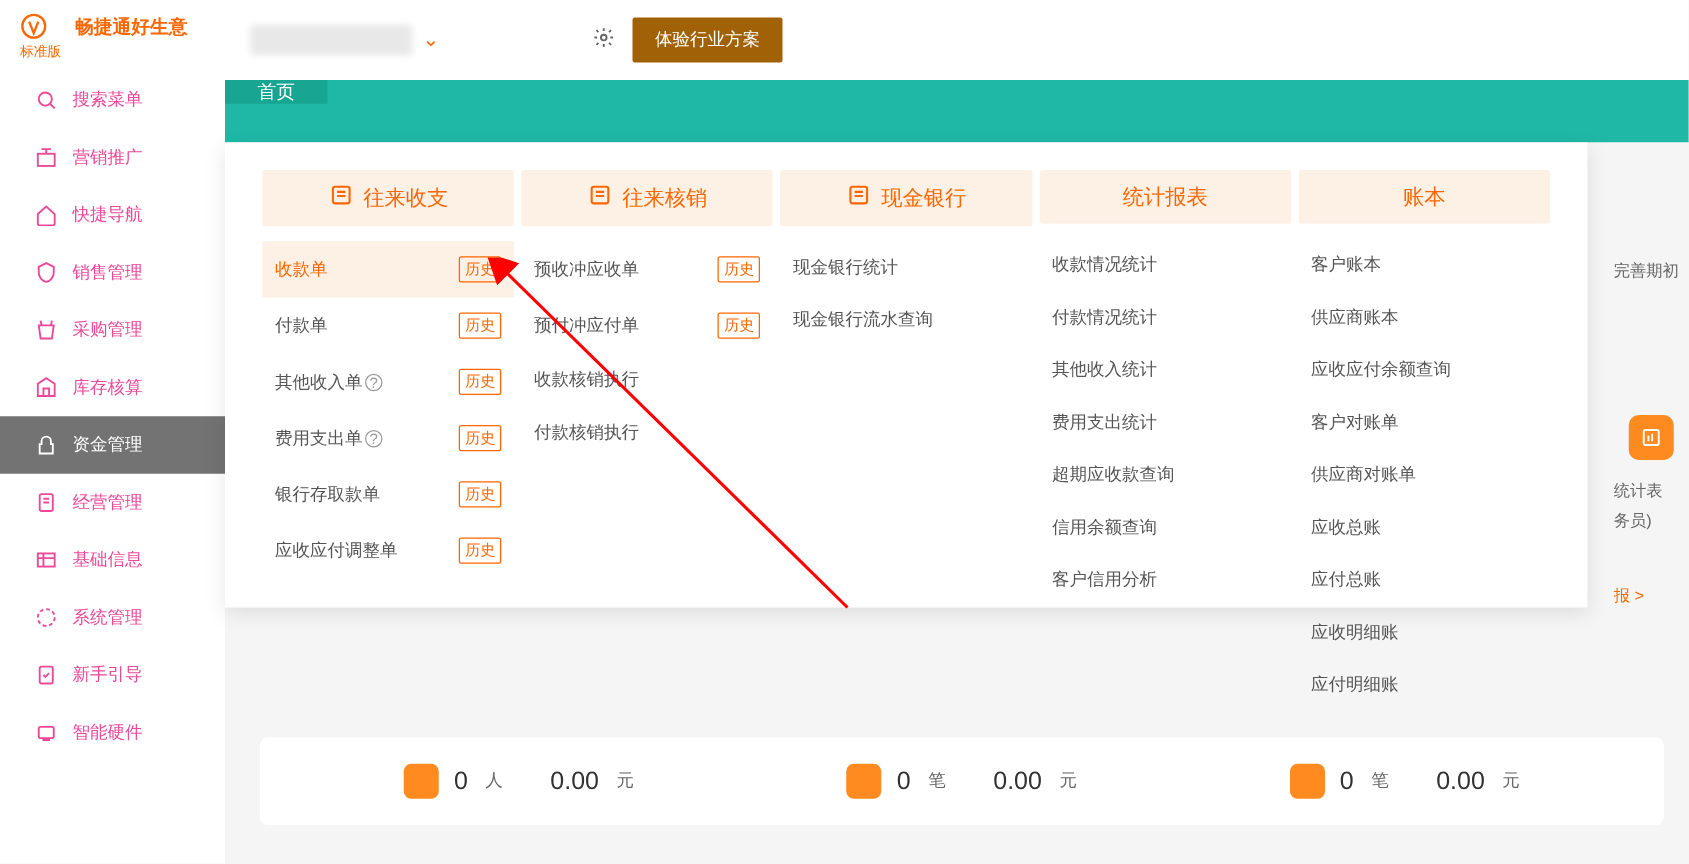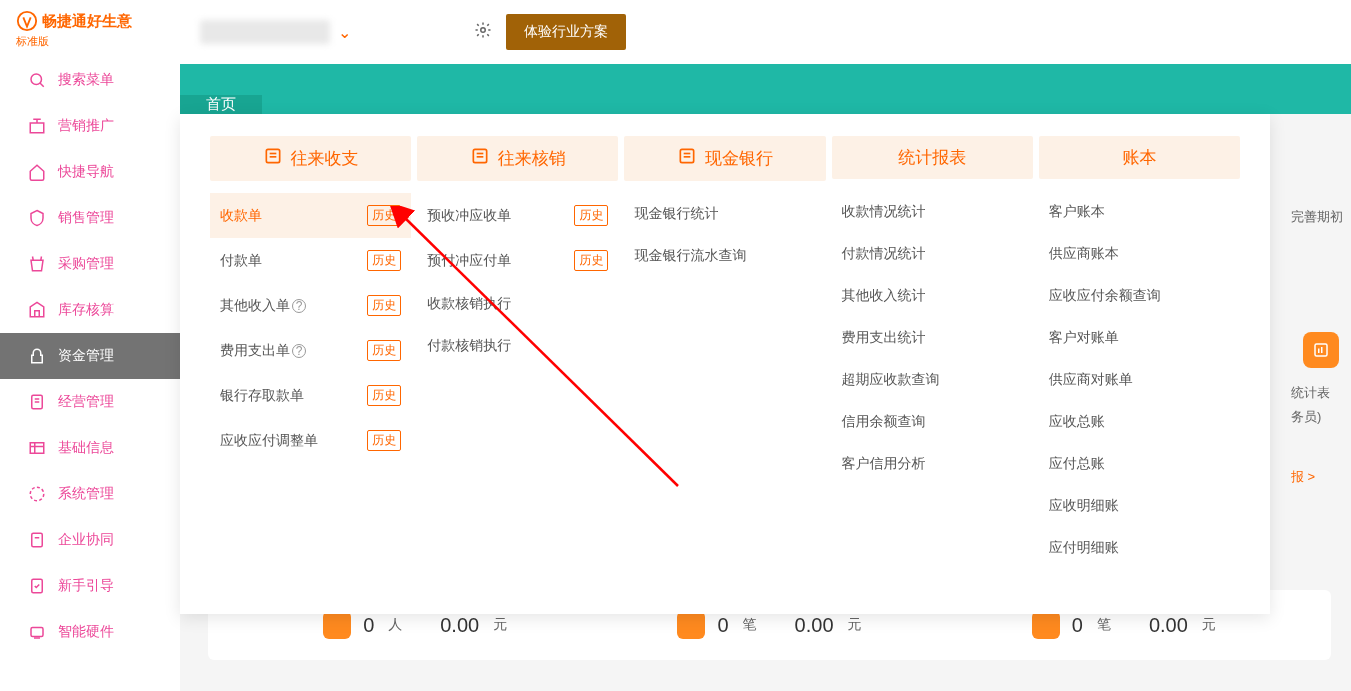--- a/index.html
+++ b/index.html
@@ -3,59 +3,59 @@
   <meta charset="utf-8">
   <style>
     * { margin: 0; padding: 0; box-sizing: border-box; font-family: "Microsoft YaHei", sans-serif; }
     body { background: #f5f5f5; width: 1351px; height: 691px; overflow: hidden; position: relative; }
 
     .sidebar {
       position: absolute; left: 0; top: 0; bottom: 0; width: 180px;
       background: #fff; z-index: 10;
     }
     .logo-area { padding: 10px 16px 8px; }
-    .logo-row { display: flex; align-items: center; gap: 4px; }
+    .logo-row { display: flex; align-items: center; gap: 22px; }
     .logo-icon { width: 22px; height: 22px; }
     .logo-text { color: #ff6600; font-weight: bold; font-size: 15px; }
     .logo-subtitle { color: #ff6600; font-size: 11px; margin-top: 2px; }
 
     .nav-item {
       display: flex; align-items: center; gap: 12px;
       padding: 14px 28px; color: #ec4899; font-size: 14px; cursor: pointer;
     }
     .nav-item.active { background: #737373; color: #fff; }
     .nav-icon { width: 18px; height: 18px; flex-shrink: 0; }
 
     .main { position: absolute; left: 180px; right: 0; top: 0; bottom: 0; }
 
     .topbar { background: #fff; height: 64px; display: flex; align-items: center; padding: 0 20px; gap: 14px; }
     .dropdown-area { display: flex; align-items: center; gap: 8px; color: #888; min-width: 260px; }
     .blur-box { width: 130px; height: 24px; background: #e8e8e8; filter: blur(3px); border-radius: 2px; }
     .chevron-down { color: #ff6600; font-size: 16px; }
     .gear { color: #666; font-size: 16px; }
     .orange-btn { background: #a16207; color: #fff; border: none; padding: 9px 18px; font-size: 14px; cursor: pointer; border-radius: 2px; }
 
-    .tab-strip { background: #1fb8a6; height: 50px; display: flex; align-items: flex-end; }
+    .tab-strip { background: #1fb8a6; height: 50px; display: flex; align-items: flex-start; }
     .tab { color: #fff; padding: 0 26px; display: flex; align-items: center; font-size: 15px; background: #18a592; }
 
     .content-bg { position: absolute; left: 180px; top: 114px; right: 0; bottom: 0; background: #f5f5f5; }
 
     .right-hints { position: absolute; right: 0; top: 114px; width: 60px; }
     .hint-txt { color: #666; font-size: 13px; padding: 6px 0; }
     .hint-orange { color: #ff6600; }
     .float-icon { width: 36px; height: 36px; background: #ff8a1f; border-radius: 8px; margin: 10px auto; display:flex; align-items:center; justify-content:center; }
 
     .bottom-cards { position: absolute; left: 208px; right: 20px; top: 590px; height: 70px; background: #fff; border-radius: 6px; display: flex; align-items: center; justify-content: space-around; padding: 0 30px; }
     .stat { display: flex; align-items: center; gap: 12px; }
     .stat-icon { width: 28px; height: 28px; background: #ff8a1f; border-radius: 6px; }
     .stat-val { color: #333; font-size: 20px; }
     .stat-unit { color: #666; font-size: 14px; margin-left: 2px; }
 
     .mega-menu {
-      position: absolute; left: 180px; top: 114px; width: 1090px; height: 500px;
+      position: absolute; left: 180px; top: 114px; width: 1090px; height: 372px;
       background: #fff; z-index: 20; box-shadow: 0 4px 16px rgba(0,0,0,0.1);
       padding: 22px 30px; display: flex; gap: 6px;
     }
     .col { flex: 1; }
     .col-header {
       background: #fdf1e6; color: #ff6600; font-size: 17px; font-weight: 500;
       padding: 10px 0; text-align: center; border-radius: 2px; margin-bottom: 12px;
       display: flex; align-items: center; justify-content: center; gap: 8px;
     }
     .col-header.no-icon { justify-content: center; }
@@ -148,27 +148,20 @@
       </div>
       <div class="nav-item">
         <span class="nav-icon"><svg viewBox="0 0 24 24" fill="none" stroke="currentColor" stroke-width="2">
             <circle cx="12" cy="12" r="9" stroke-dasharray="4 3"></circle>
           </svg></span>
         <span>系统管理</span>
       </div>
       <div class="nav-item">
         <span class="nav-icon"><svg viewBox="0 0 24 24" fill="none" stroke="currentColor" stroke-width="2">
             <rect x="5" y="3" width="14" height="18" rx="2"></rect>
-            <line x1="9" y1="9" x2="15" y2="9"></line>
-          </svg></span>
-        <span>企业协同</span>
-      </div>
-      <div class="nav-item">
-        <span class="nav-icon"><svg viewBox="0 0 24 24" fill="none" stroke="currentColor" stroke-width="2">
-            <rect x="5" y="3" width="14" height="18" rx="2"></rect>
             <path d="M9 12l2 2 4-4"></path>
           </svg></span>
         <span>新手引导</span>
       </div>
       <div class="nav-item">
         <span class="nav-icon"><svg viewBox="0 0 24 24" fill="none" stroke="currentColor" stroke-width="2">
             <rect x="4" y="6" width="16" height="12" rx="2"></rect>
             <line x1="8" y1="20" x2="16" y2="20"></line>
           </svg></span>
         <span>智能硬件</span>

